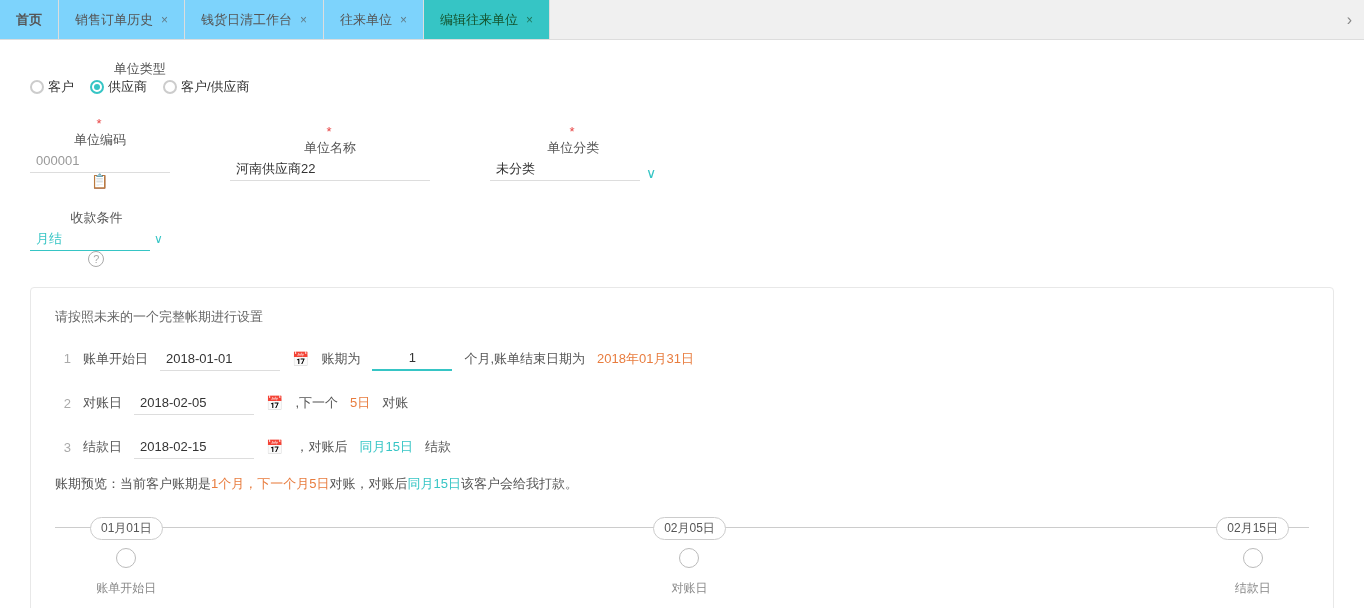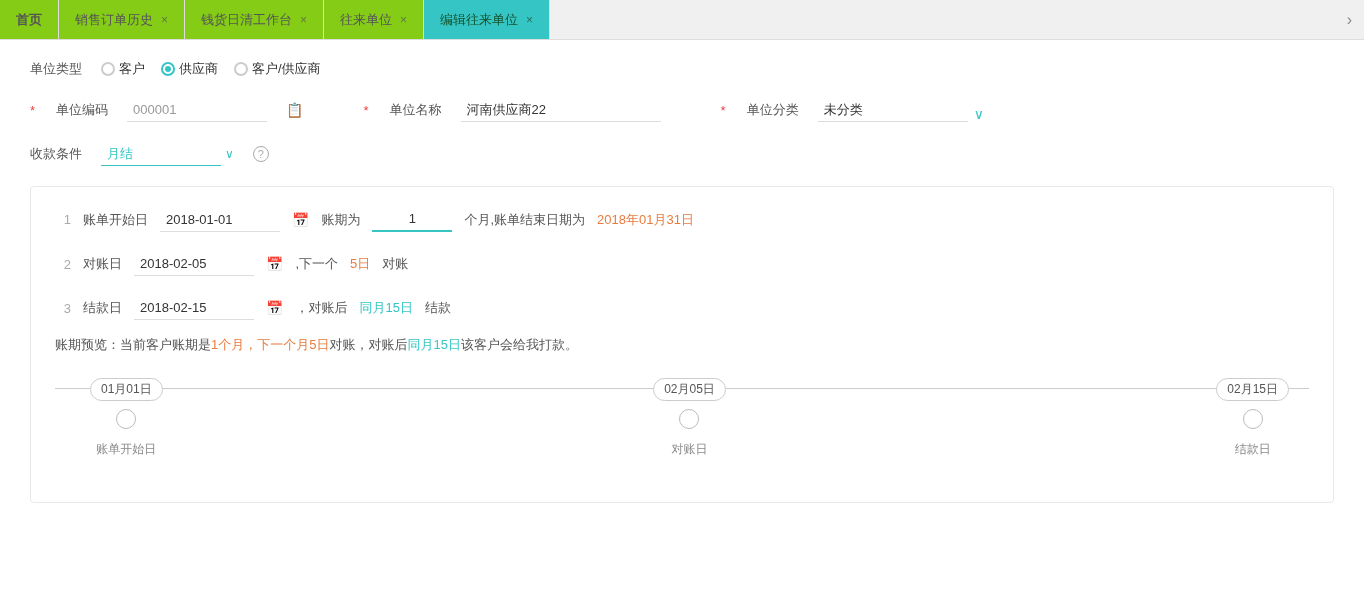--- a/index.html
+++ b/index.html
@@ -3,39 +3,39 @@
   <meta charset="utf-8">
   <style>
     * { box-sizing: border-box; margin: 0; padding: 0; }
     body { font-family: "Microsoft YaHei", "PingFang SC", sans-serif; font-size: 13px; color: #333; background: #f5f5f5; }
 
     
     .tab-bar {
       display: flex; align-items: center; background: #f0f0f0; border-bottom: 1px solid #ddd; height: 40px; padding-left: 0;
     }
     .tab {
-      display: flex; align-items: center; padding: 0 16px; height: 100%; cursor: pointer; font-size: 13px; color: #555; border-right: 1px solid #ddd; white-space: nowrap; background: #84cc16; position: relative;
+      display: flex; align-items: center; padding: 0 16px; height: 100%; cursor: pointer; font-size: 13px; color: #555; border-right: 1px solid #ddd; white-space: nowrap; background: #7dd3fc; position: relative;
     }
     .tab.active {
       background: #36c5c5; color: #14532d;
     }
     .tab .close-icon {
       margin-left: 8px; font-size: 12px; opacity: 0.7;
     }
     .tab.home { font-weight: bold; }
     .tab-arrow {
       margin-left: auto; padding: 0 12px; font-size: 16px; color: #888; cursor: pointer;
     }
 
     
     .content { background: #fff; padding: 20px 30px; min-height: calc(100vh - 40px); }
 
     
     .form-row { display: flex; align-items: center; margin-bottom: 20px; gap: 20px; }
-    .form-group { display: flex; align-items: center; gap: 19px; }
+    .form-group { display: flex; align-items: center; gap: 0; flex-direction: column; }
     .form-label { color: #555; white-space: nowrap; }
     .required-star { color: #e84444; margin-right: 2px; }
 
     
     .radio-group { display: flex; align-items: center; gap: 16px; }
     .radio-item { display: flex; align-items: center; gap: 4px; cursor: pointer; }
     .radio-circle {
       width: 14px; height: 14px; border-radius: 50%; border: 2px solid #ccc; display: inline-block; position: relative;
     }
     .radio-circle.checked { border-color: #36c5c5; }
@@ -181,20 +181,21 @@
       <span class="form-label">收款条件</span>
       <div class="dropdown-wrap">
         <input class="dropdown-input" type="text" value="月结" style="">
         <span class="dropdown-arrow">∨</span>
       </div>
       <span class="help-icon">?</span>
     </div>
   </div>
 
   <div class="box-section">
+    <div class="box-title">请按照未来的一个完整帐期进行设置</div>
 
     <div class="setting-rows">
 
       <div class="setting-row">
         <span class="row-num">1</span>
         <span class="row-label">账单开始日</span>
         <input class="date-input" type="text" value="2018-01-01" style="">
         <span class="cal-icon">📅</span>
         <span class="row-text">账期为</span>
         <input class="period-input" type="text" value="1" style="">

